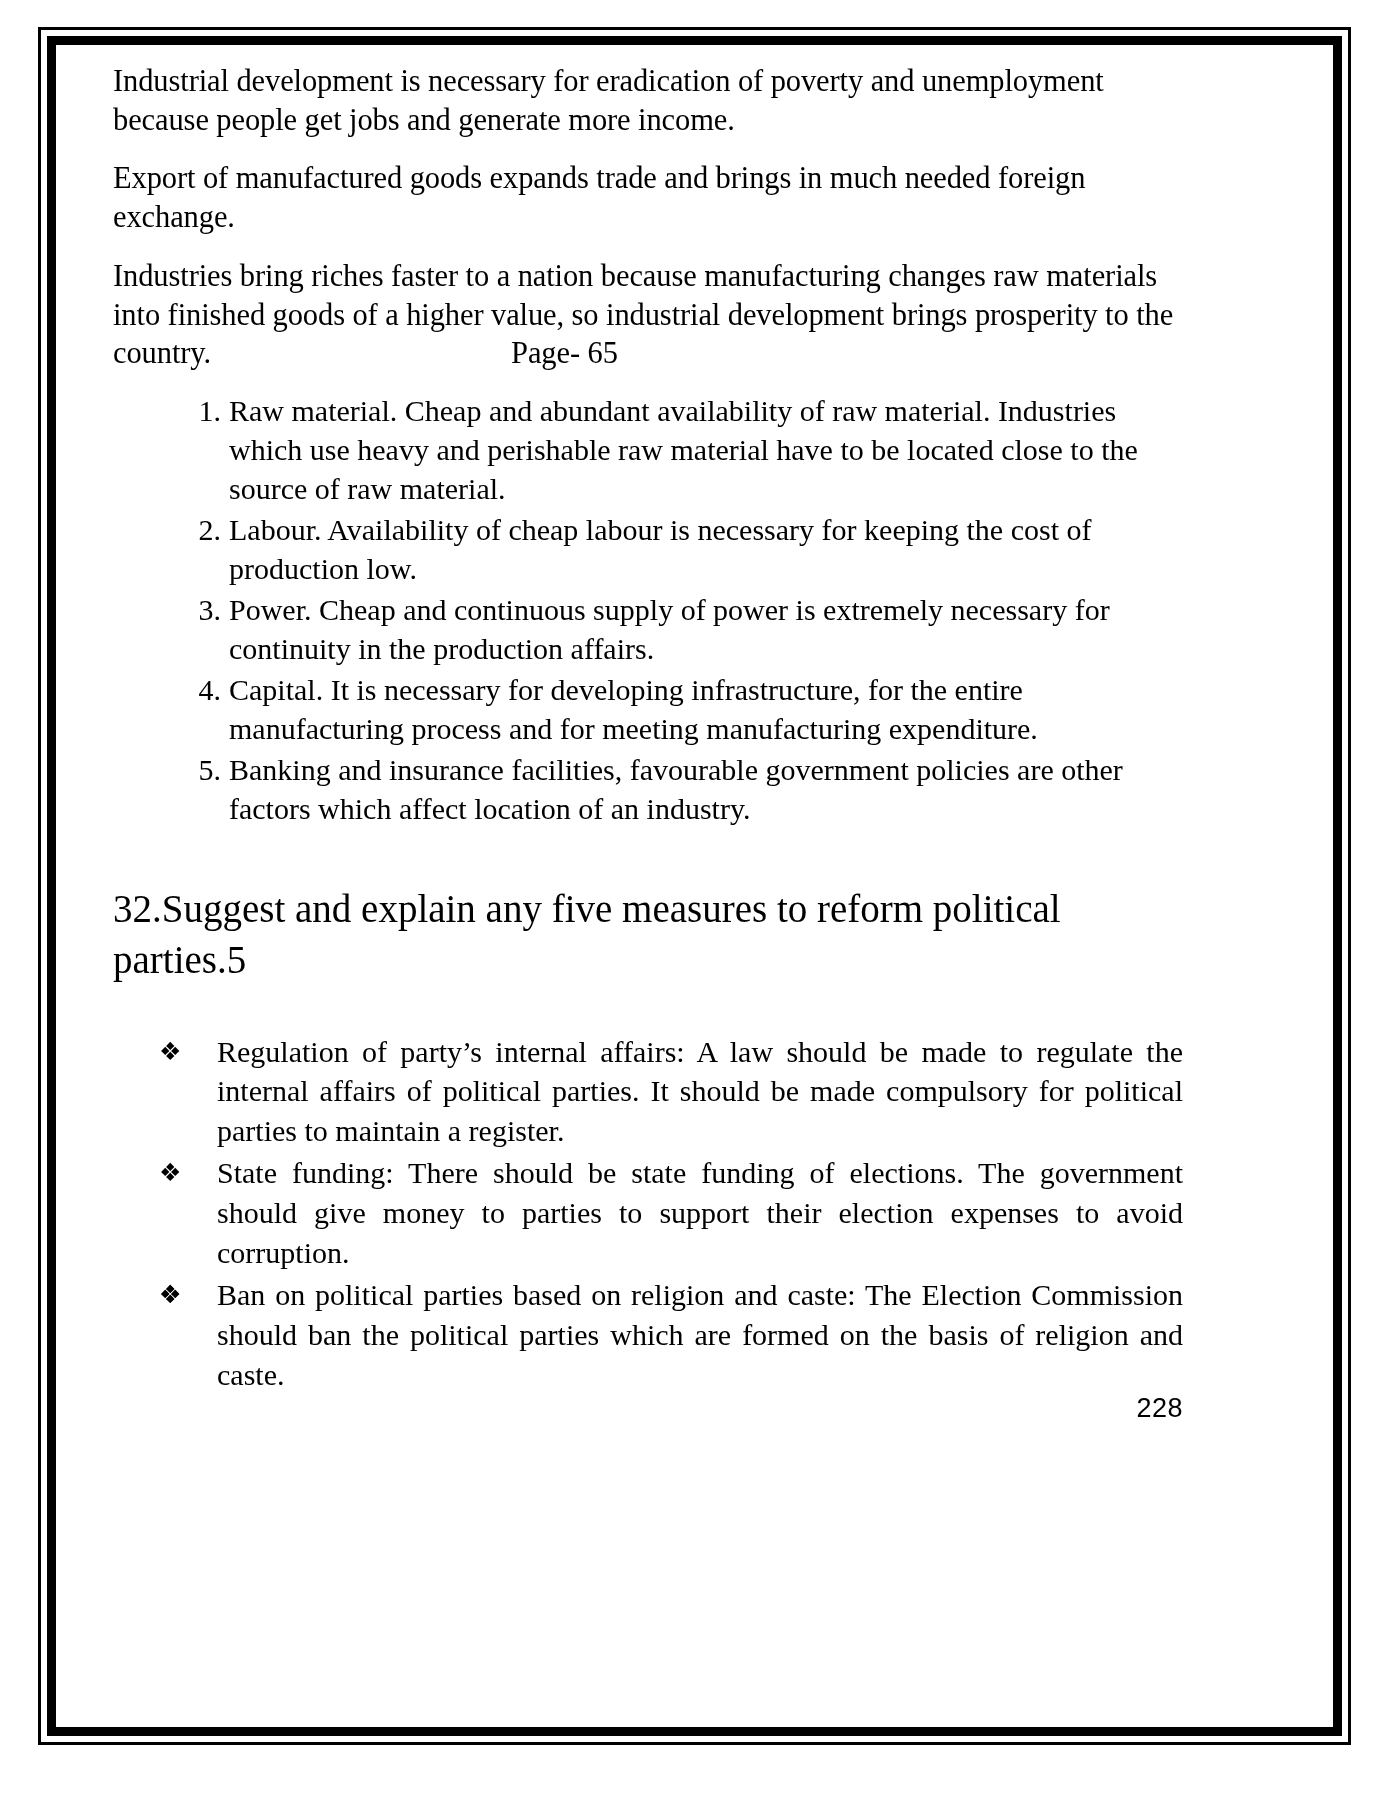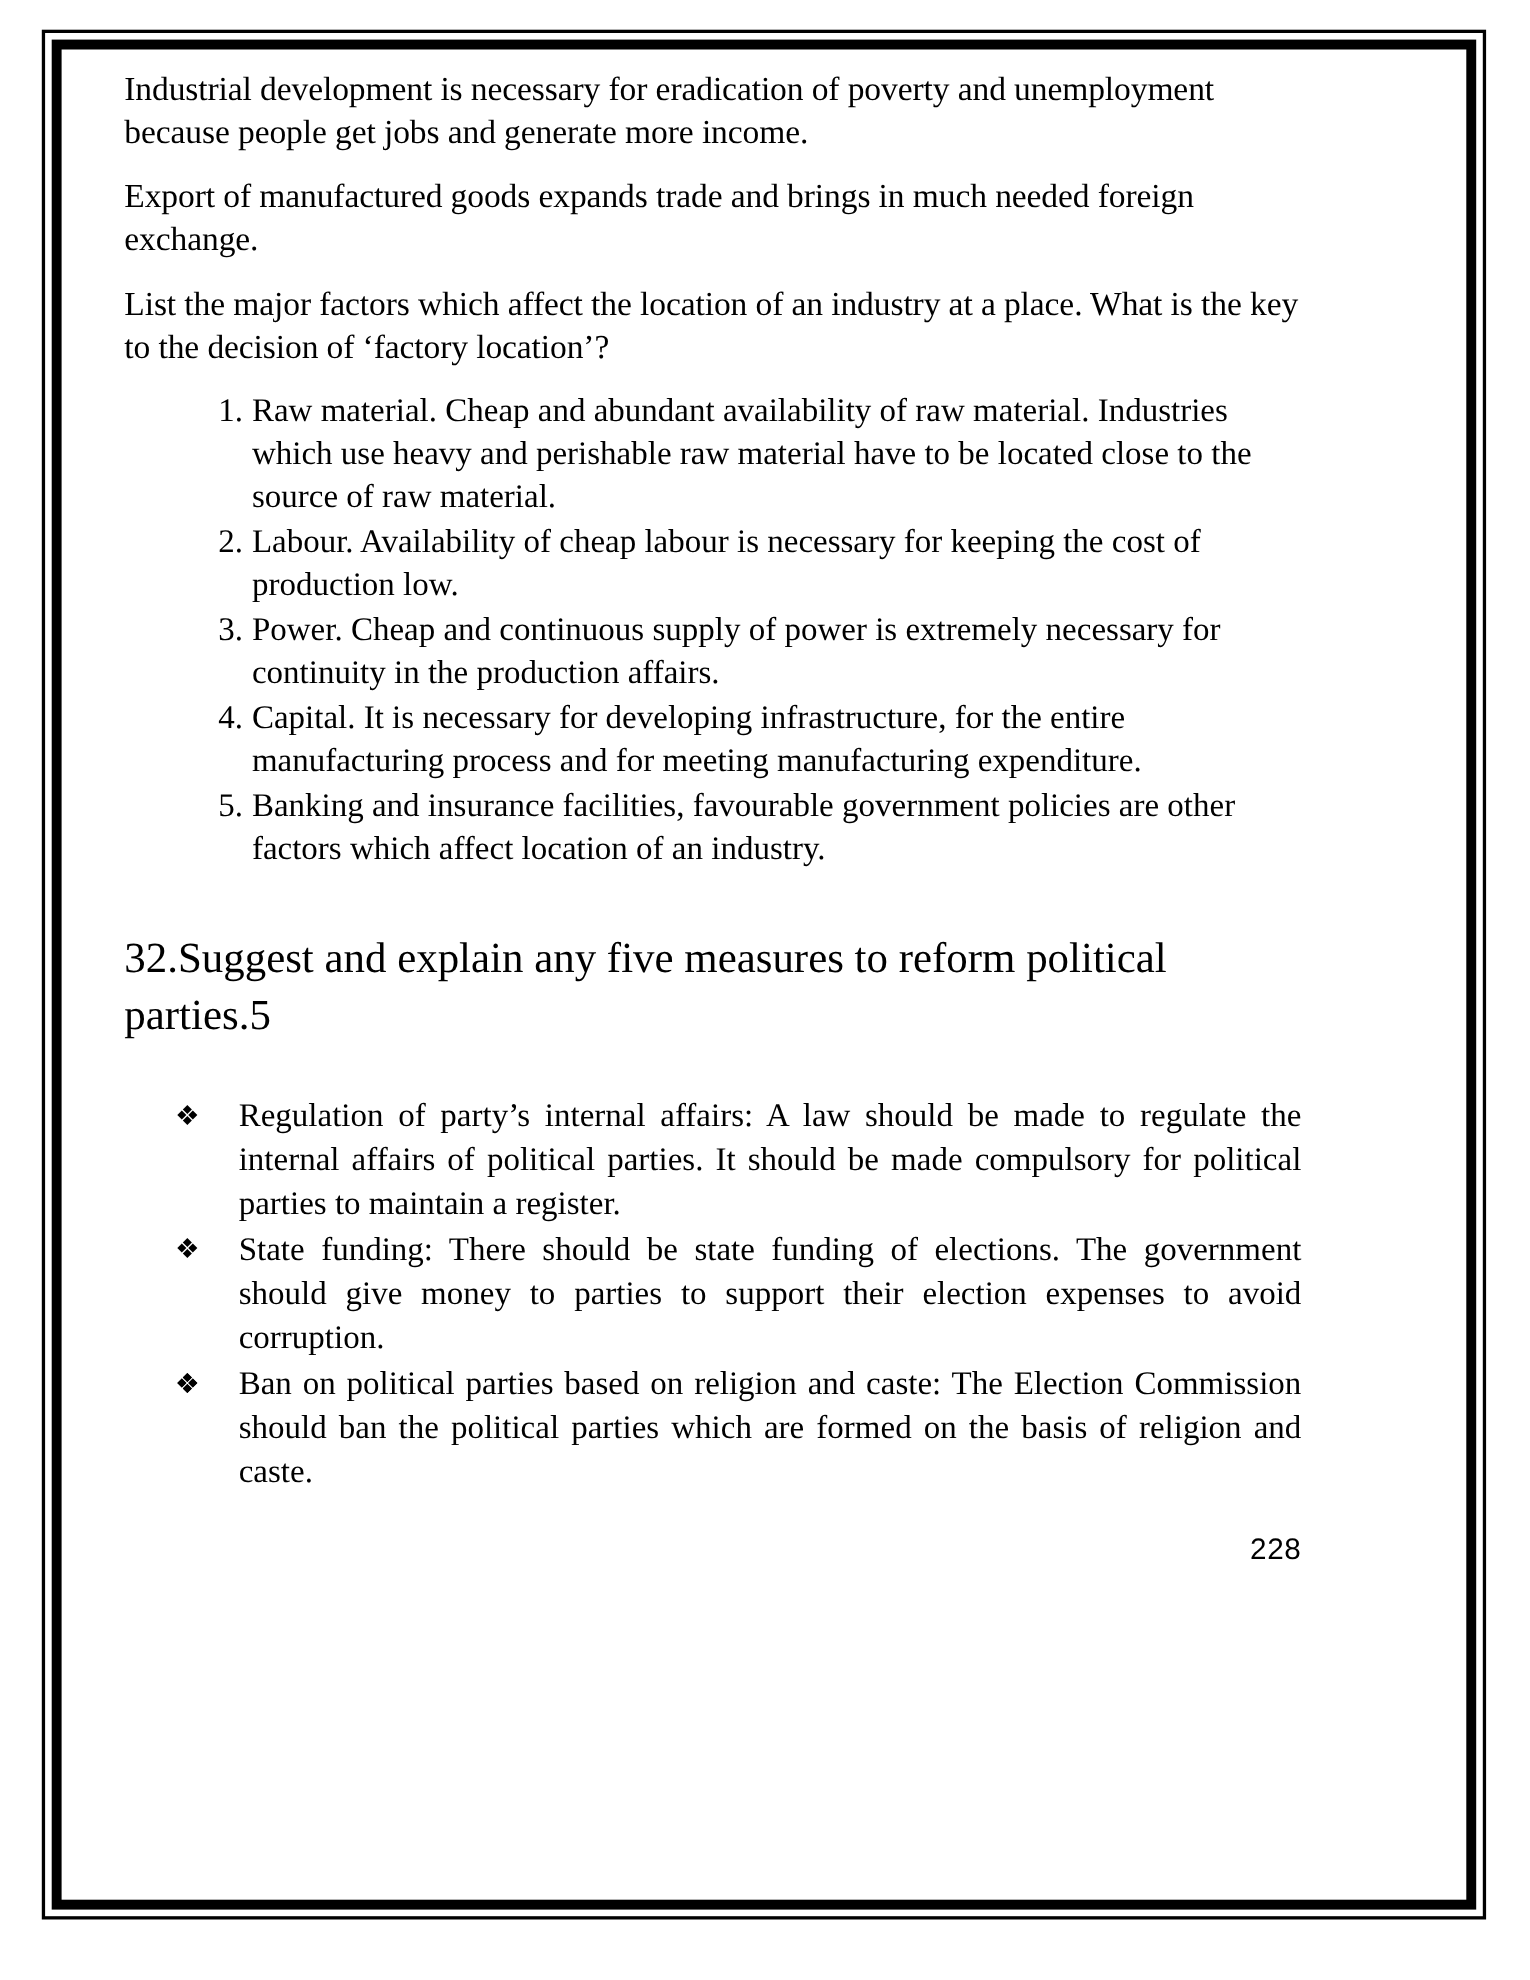--- a/index.html
+++ b/index.html
@@ -156,23 +156,23 @@
 
   <div class="frame-outer"></div>
   <div class="frame-inner"></div>
 
   <div class="content">
 
     <p class="para">Industrial development is necessary for eradication of poverty and unemployment because people get jobs and generate more income.</p>
 
     <p class="para">Export of manufactured goods expands trade and brings in much needed foreign exchange.</p>
 
-
-
-    <p class="para">List the major factors which affect the location of an industry at a place. What is the key to the decision of ‘factory location’?</p>
+    <p class="para tight"><span>Industries bring riches faster to a nation because manufacturing changes raw materials into finished goods of a higher value, so industrial development brings prosperity to the country.</span><span class="spacer-wide"></span><span class="pageref-inline">Page- 65</span></p>
+
+
 
     <ol class="numlist">
       <li>
         <span>Raw material. Cheap and abundant availability of raw material. Industries which use heavy and perishable raw material have to be located close to the source of raw material.</span>
       </li>
       <li>
         <span>Labour. Availability of cheap labour is necessary for keeping the cost of production low.</span>
       </li>
       <li>
         <span>Power. Cheap and continuous supply of power is extremely necessary for continuity in the production affairs.</span>

